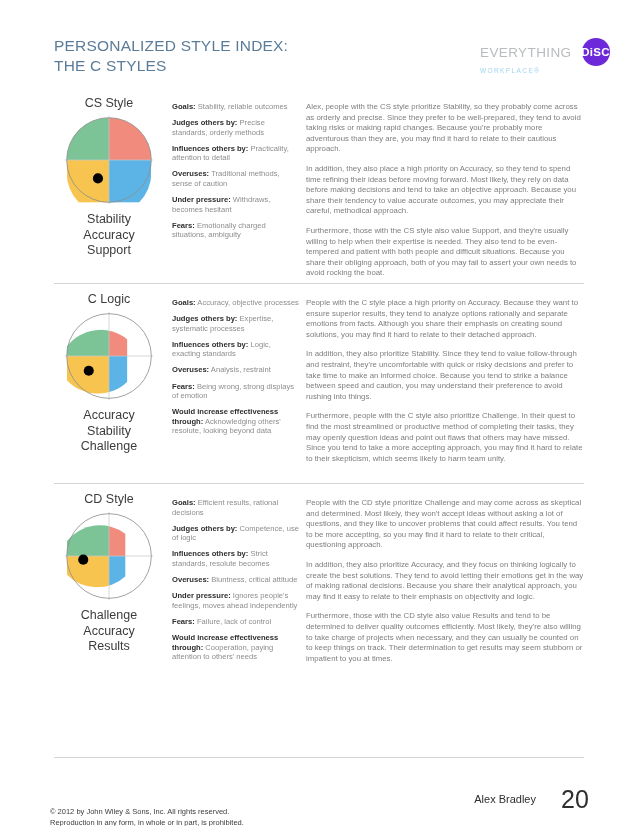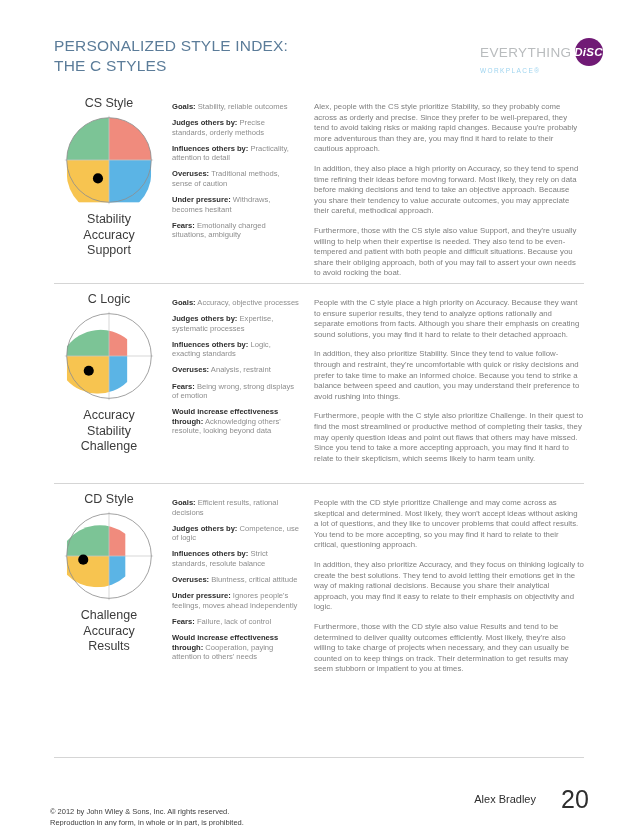--- a/index.html
+++ b/index.html
@@ -46,30 +46,29 @@
   .logo-row { display: flex; align-items: center; }
   .logo-everything {
     font-size: 13.5px;
     letter-spacing: 0.4px;
     color: #b9bcbe;
     font-weight: 400;
   }
   .logo-disc-circle {
     width: 28px; height: 28px;
     border-radius: 50%;
-    background: #701a75;
+    background: #6d28d9;
     color: #ffffff;
     font-size: 11.5px;
     font-weight: 700;
     letter-spacing: 0.3px;
     display: flex;
     align-items: center;
     justify-content: center;
-    margin-left: 3px;
-    font-style: italic;
+    margin-left: 10px;
   }
   .logo-workplace {
     font-size: 6.5px;
     letter-spacing: 1.4px;
     color: #9fd4ef;
     margin-top: 1px;
   }
 
   
   .section {
@@ -132,21 +131,21 @@
     margin-bottom: 6.5px;
   }
   .attr b {
     color: #2e2e2e;
     font-weight: 700;
   }
 
   
   .col-narrative {
     flex: 1 1 auto;
-    margin-left: 14px;
+    margin-left: 6px;
     padding-top: 6px;
   }
   .para {
     font-size: 7.8px;
     line-height: 10.6px;
     color: #7e7e7e;
     margin-bottom: 9px;
     text-align: left;
   }
 
@@ -315,21 +314,21 @@
       <div class="priorities">
         <div class="priority">Challenge</div>
         <div class="priority">Accuracy</div>
         <div class="priority">Results</div>
       </div>
     </div>
 
     <div class="col-attrs">
       <div class="attr"><b>Goals:</b> <span>Efficient results, rational decisions</span></div>
       <div class="attr"><b>Judges others by:</b> <span>Competence, use of logic</span></div>
-      <div class="attr"><b>Influences others by:</b> <span>Strict standards, resolute balance</span></div>
+      <div class="attr"><b>Influences others by:</b> <span>Strict standards, resolute becomes</span></div>
       <div class="attr"><b>Overuses:</b> <span>Bluntness, critical attitude</span></div>
       <div class="attr"><b>Under pressure:</b> <span>Ignores people's feelings, moves ahead independently</span></div>
       <div class="attr"><b>Fears:</b> <span>Failure, lack of control</span></div>
       <div class="attr"><b>Would increase effectiveness through:</b> <span>Cooperation, paying attention to others' needs</span></div>
     </div>
 
     <div class="col-narrative">
       <div class="para">People with the CD style prioritize Challenge and may come across as skeptical and determined. Most likely, they won't accept ideas without asking a lot of questions, and they like to uncover problems that could affect results. You tend to be more accepting, so you may find it hard to relate to their critical, questioning approach.</div>
       <div class="para">In addition, they also prioritize Accuracy, and they focus on thinking logically to create the best solutions. They tend to avoid letting their emotions get in the way of making rational decisions. Because you share their analytical approach, you may find it easy to relate to their emphasis on objectivity and logic.</div>
       <div class="para">Furthermore, those with the CD style also value Results and tend to be determined to deliver quality outcomes efficiently. Most likely, they're also willing to take charge of projects when necessary, and they can usually be counted on to keep things on track. Their determination to get results may seem stubborn or impatient to you at times.</div>

